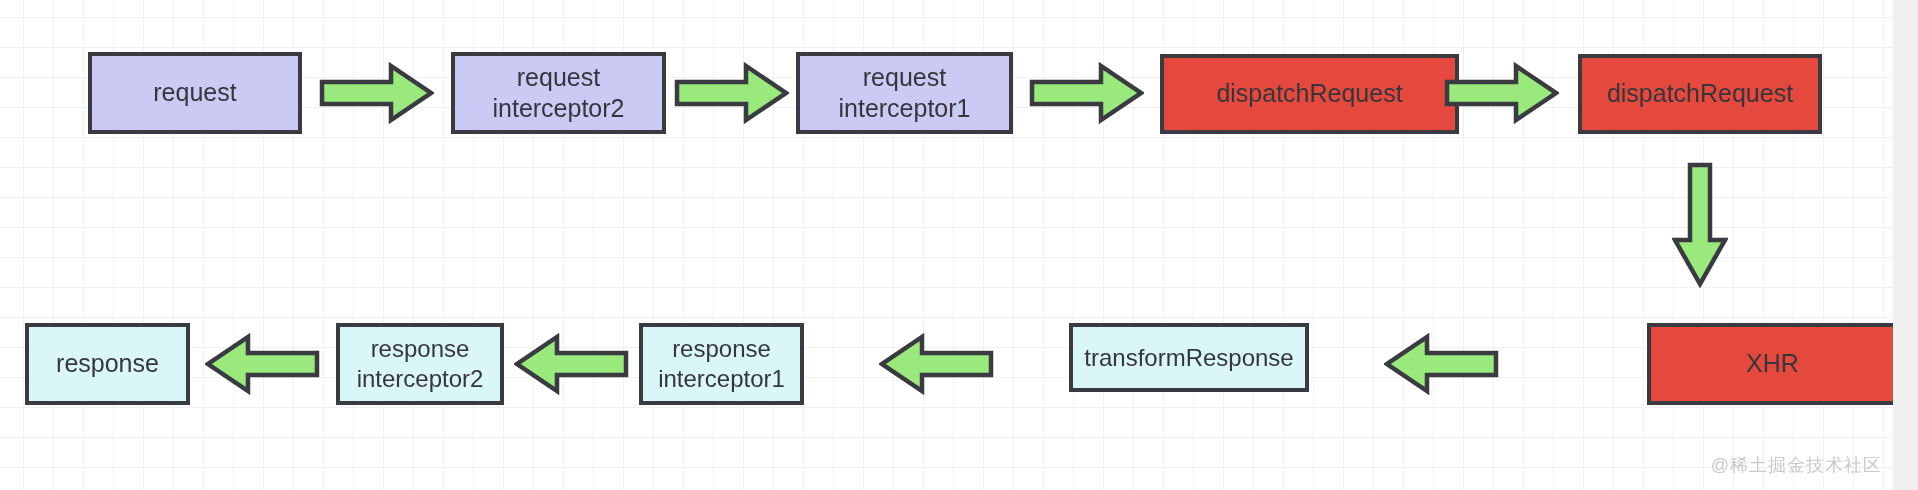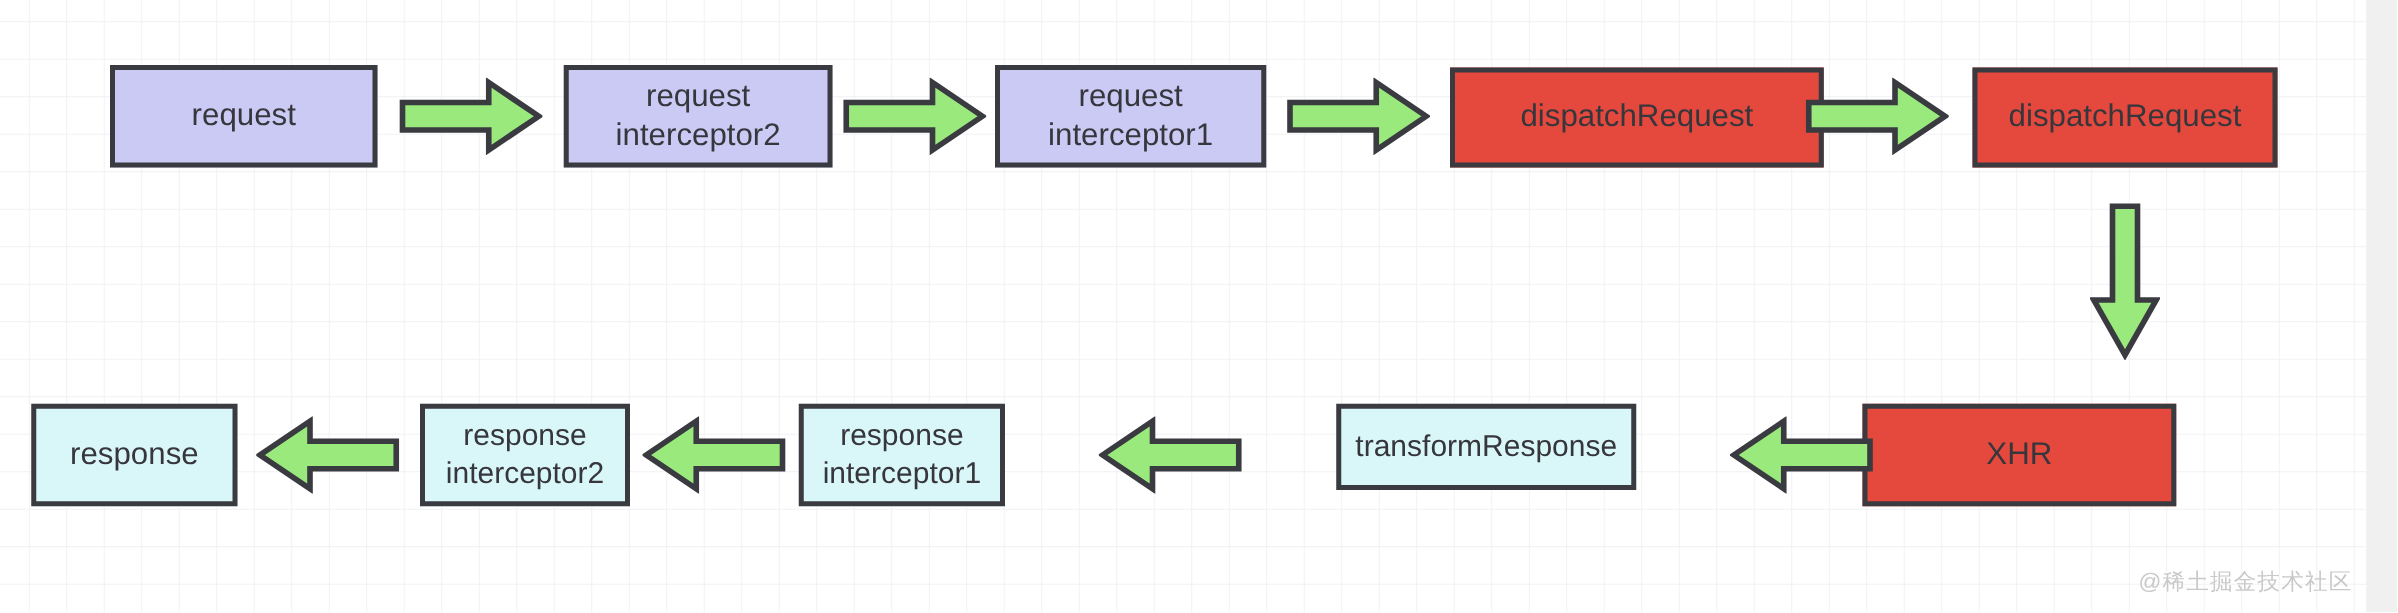--- a/index.html
+++ b/index.html
@@ -62,21 +62,21 @@
   <div class="node" style="left: 451px; top: 52px; width: 215px; height: 82px; background-color: rgb(203, 202, 244);">request
 interceptor2</div>
 
   <div class="node" style="left: 796px; top: 52px; width: 217px; height: 82px; background-color: rgb(203, 202, 244);">request
 interceptor1</div>
 
   <div class="node" style="left: 1160px; top: 54px; width: 299px; height: 80px; background-color: rgb(229, 73, 61);">dispatchRequest</div>
 
   <div class="node" style="left: 1578px; top: 54px; width: 244px; height: 80px; background-color: rgb(229, 73, 61);">dispatchRequest</div>
 
-  <div class="node" style="left: 1490px; top: 323px; width: 251px; height: 82px; background-color: rgb(229, 73, 61);">XHR</div>
+  <div class="node" style="left: 1647px; top: 323px; width: 251px; height: 82px; background-color: rgb(229, 73, 61);">XHR</div>
 
   <div class="node" style="left: 1069px; top: 323px; width: 240px; height: 69px; font-size: 24px; background-color: rgb(217, 247, 249);">transformResponse</div>
 
   <div class="node" style="left: 639px; top: 323px; width: 165px; height: 82px; font-size: 24px; background-color: rgb(217, 247, 249);">response
 interceptor1</div>
 
   <div class="node" style="left: 336px; top: 323px; width: 168px; height: 82px; font-size: 24px; background-color: rgb(217, 247, 249);">response
 interceptor2</div>
 
   <div class="node" style="left: 25px; top: 323px; width: 165px; height: 82px; background-color: rgb(217, 247, 249);">response</div>

